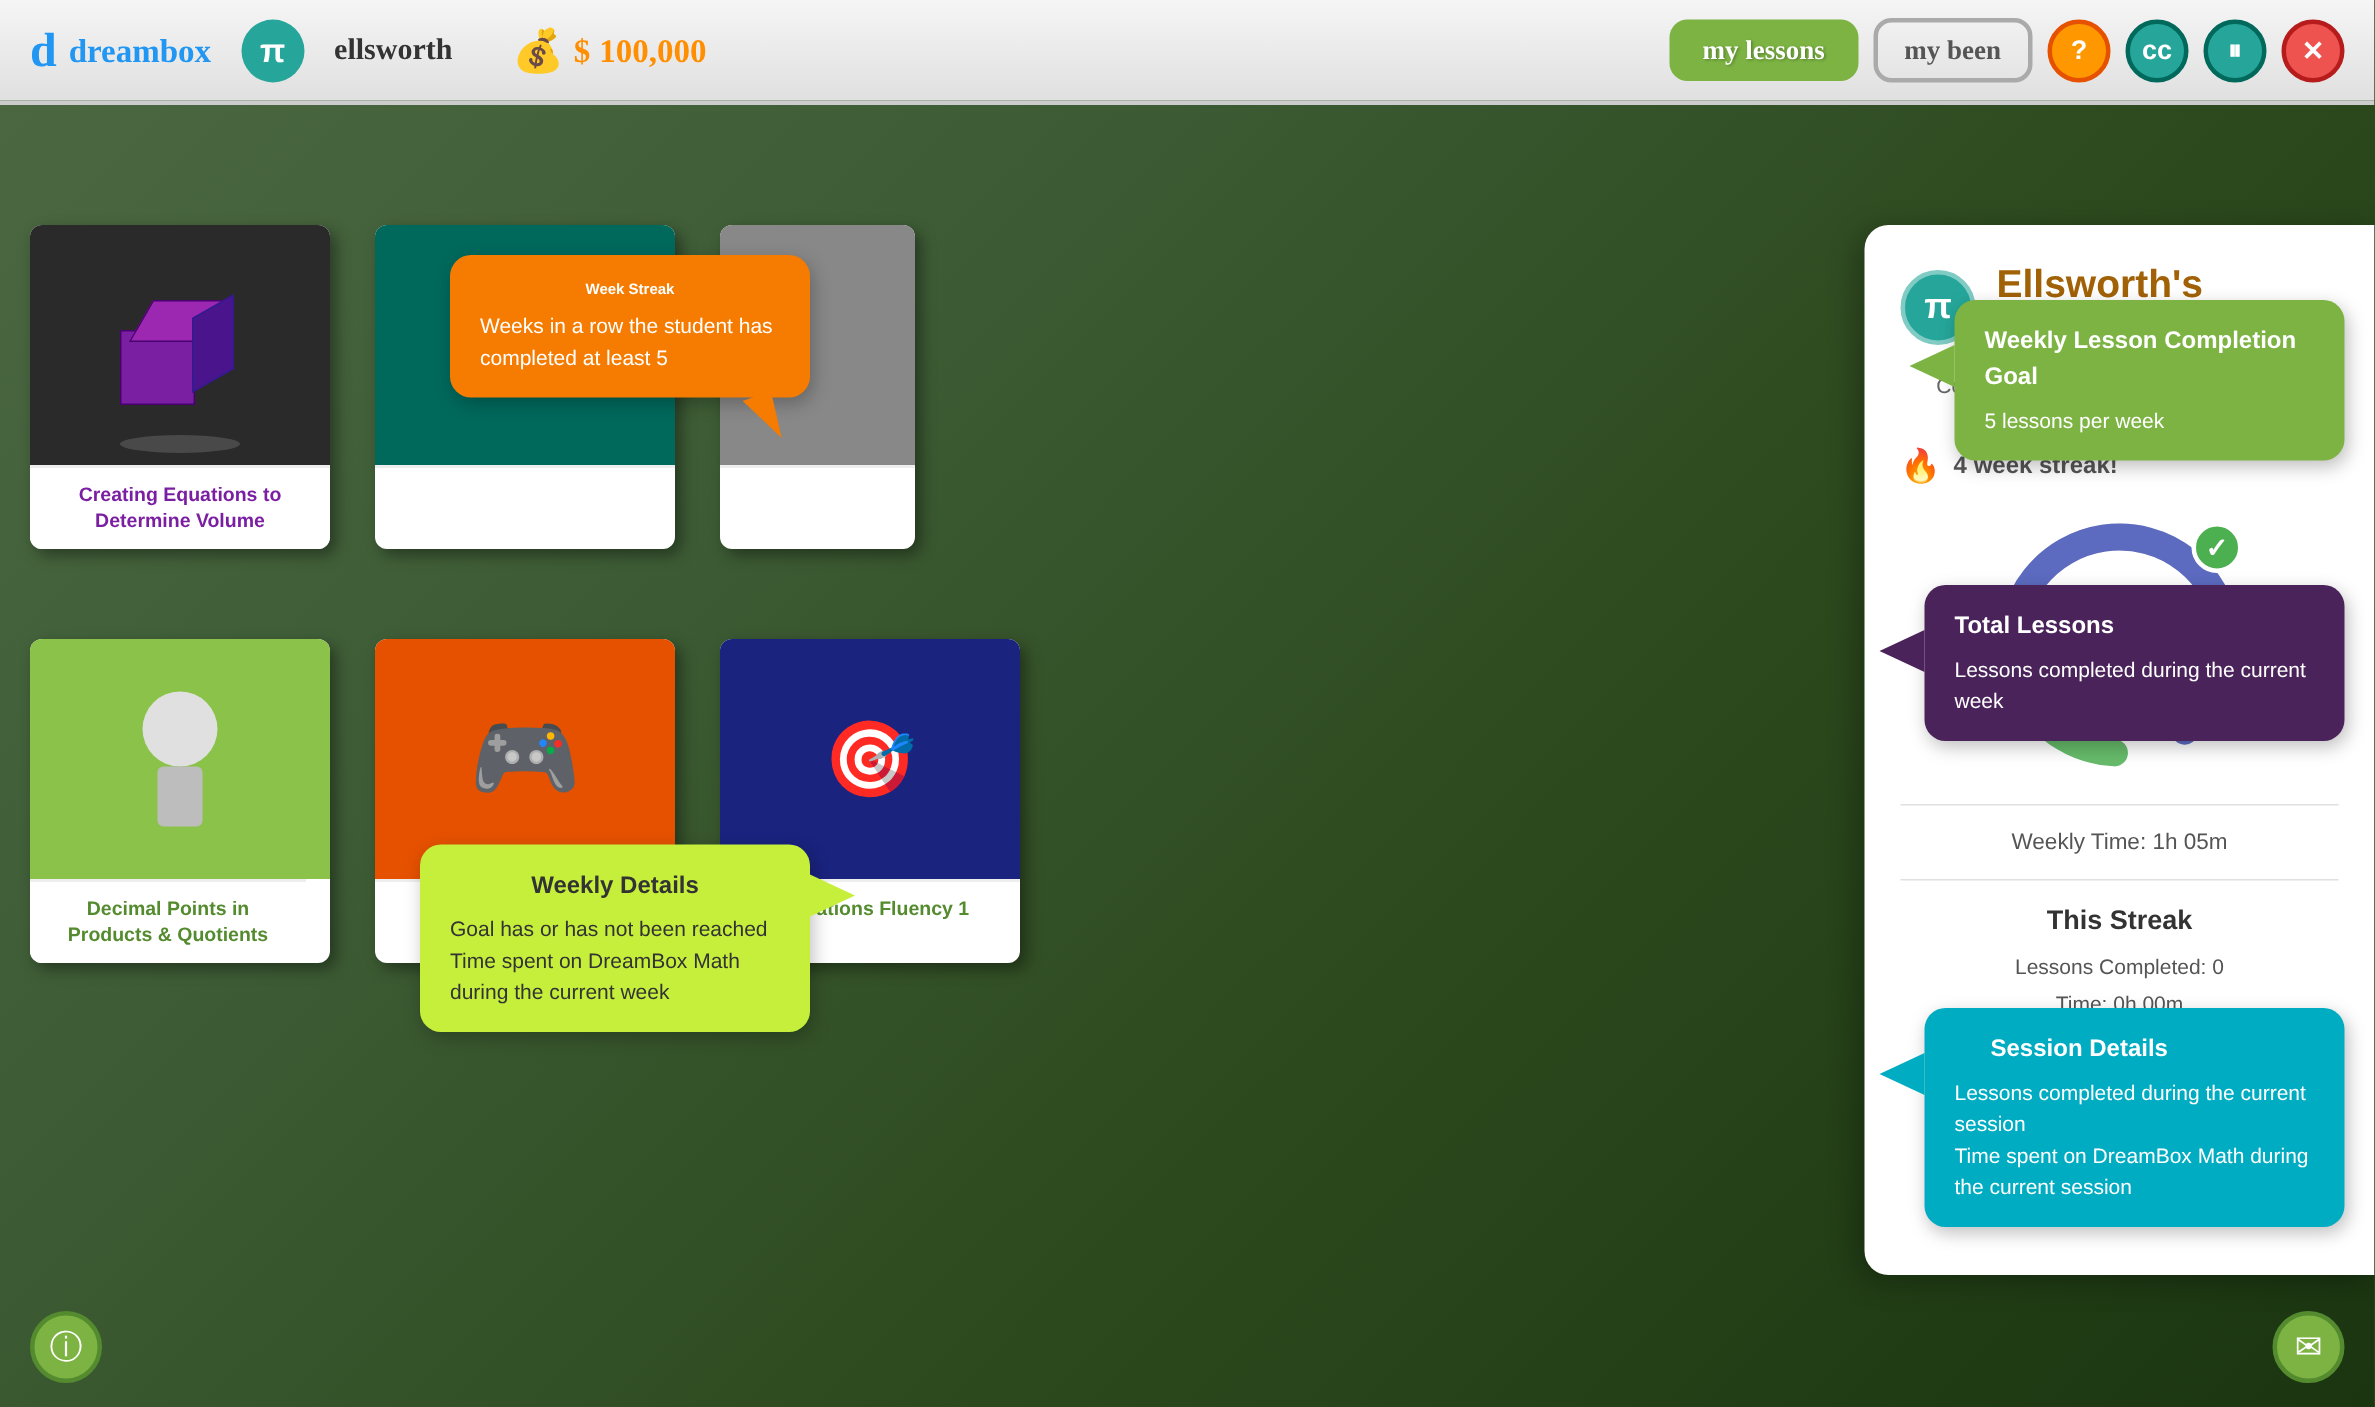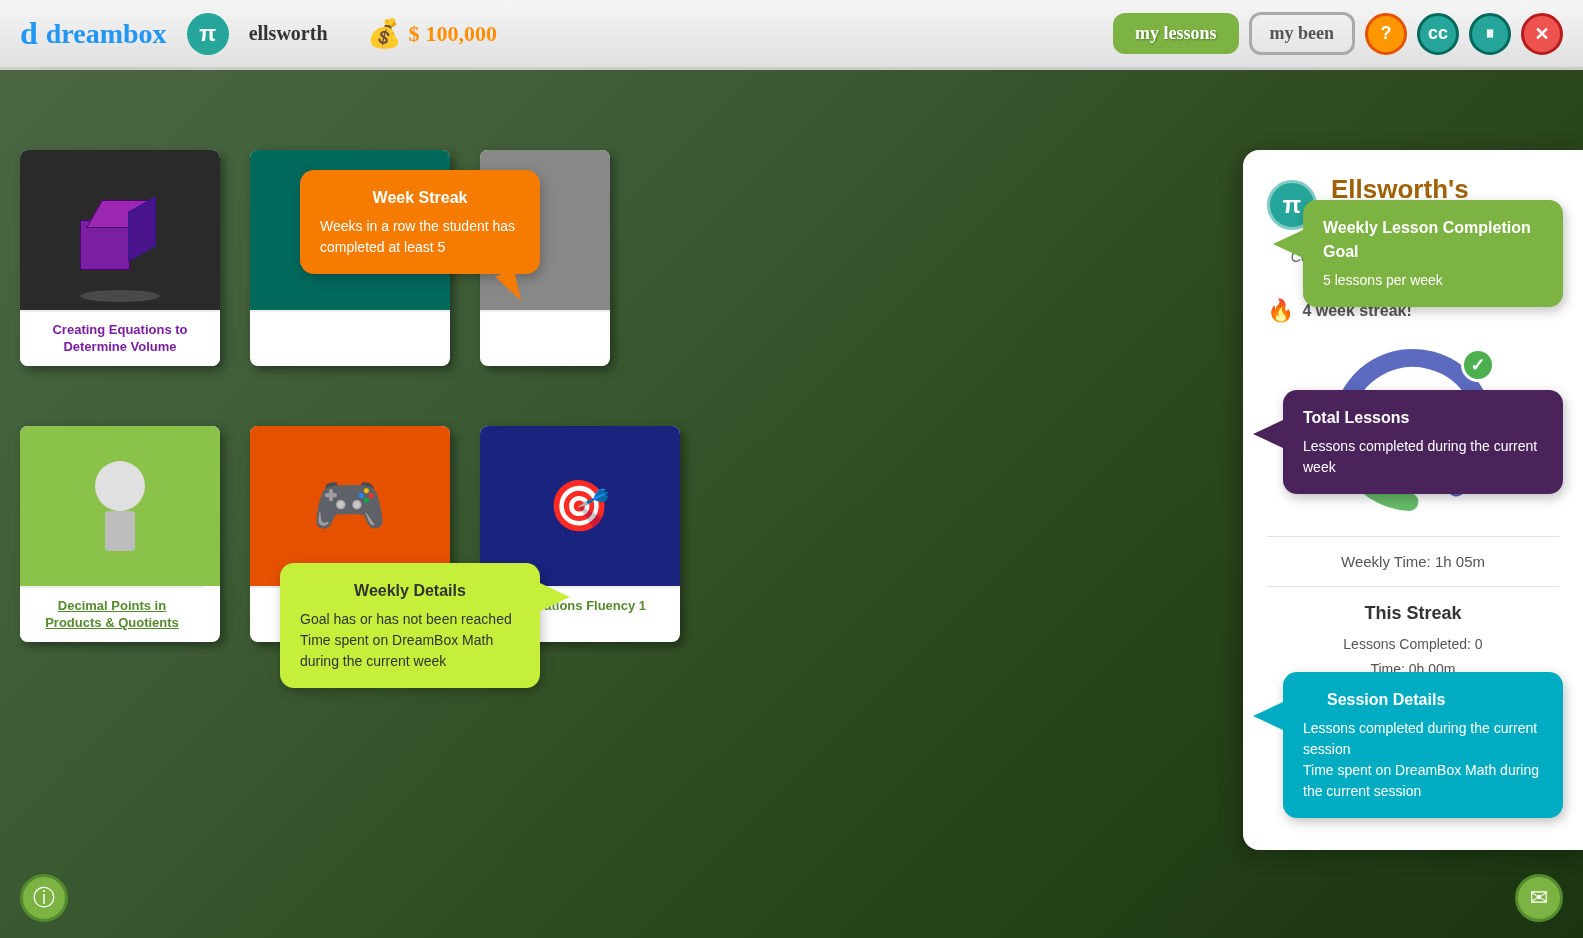--- a/index.html
+++ b/index.html
@@ -7,21 +7,21 @@
 
     
     .header {
       width: 100%; height: 70px;
       background: linear-gradient(to bottom, #f5f5f5, #e0e0e0);
       display: flex; align-items: center; padding: 0 20px; gap: 20px;
       border-bottom: 3px solid #ccc; position: relative; z-index: 10;
     }
     .logo-area { display: flex; align-items: center; gap: 8px; }
     .logo-d { color: #2196F3; font-size: 32px; font-weight: bold; font-family: Georgia, serif; }
-    .logo-text { color: #2196F3; font-size: 28px; font-weight: bold; font-family: 'Comic Sans MS', cursive; }
+    .logo-text { color: #2196F3; font-size: 22px; font-weight: bold; font-family: 'Comic Sans MS', cursive; }
     .avatar-icon {
       width: 42px; height: 42px; border-radius: 50%;
       background: #26a69a; display: flex; align-items: center; justify-content: center;
       color: white; font-size: 22px; font-weight: bold;
     }
     .username { font-size: 20px; font-weight: bold; color: #333; font-family: 'Comic Sans MS', cursive; }
     .coins-area { display: flex; align-items: center; gap: 6px; margin-left: 20px; }
     .coin-icon { font-size: 28px; }
     .coin-amount { font-size: 22px; font-weight: bold; color: #ff8f00; font-family: 'Comic Sans MS', cursive; }
     .nav-buttons { display: flex; gap: 10px; margin-left: auto; align-items: center; }
@@ -142,21 +142,21 @@
     }
     .bubble-streak::after {
       content: '';
       position: absolute; bottom: -30px; right: 20px;
       width: 0; height: 0;
       border-left: 16px solid transparent;
       border-right: 4px solid transparent;
       border-top: 32px solid #f57c00;
       transform: rotate(-20deg);
     }
-    .bubble-streak-title { font-weight: bold; font-size: 16px; text-align: center; margin-bottom: 6px; }
+    .bubble-streak-title { font-weight: bold; font-size: 10px; text-align: center; margin-bottom: 6px; }
 
     
     .bubble-weekly {
       background: #c6ef3c; color: #333;
       bottom: 250px; left: 280px; width: 260px;
     }
     .bubble-weekly-title { font-weight: bold; font-size: 16px; text-align: center; margin-bottom: 6px; }
     .bubble-weekly::after {
       content: '';
       position: absolute; top: 20px; right: -30px;
@@ -290,21 +290,21 @@
     <div class="card-row" style="margin-top: 60px;">
 
       <div class="lesson-card">
         <div style="width:200px;height:160px;background:#8bc34a;display:flex;align-items:center;justify-content:center;">
 
           <div style="position:relative;">
             <div style="width:50px;height:50px;background:#e0e0e0;border-radius:50%;margin:auto;"></div>
             <div style="width:30px;height:40px;background:#bdbdbd;margin:auto;border-radius:4px;"></div>
           </div>
         </div>
-        <div class="card-label card-label-green" style="width:184px;text-decoration:underline;">Decimal Points in Products &amp; Quotients</div>
+        <div class="card-label card-label-green" style="width:184px;">Decimal Points in Products &amp; Quotients</div>
       </div>
 
       <div class="lesson-card">
         <div style="width:200px;height:160px;background:#e65100;display:flex;align-items:center;justify-content:center;">
           <div style="font-size:60px;color:#fff176;">🎮</div>
         </div>
         <div class="card-label card-label-green" style="width:200px;">Multiplying Fractions</div>
       </div>
 
       <div class="lesson-card">

